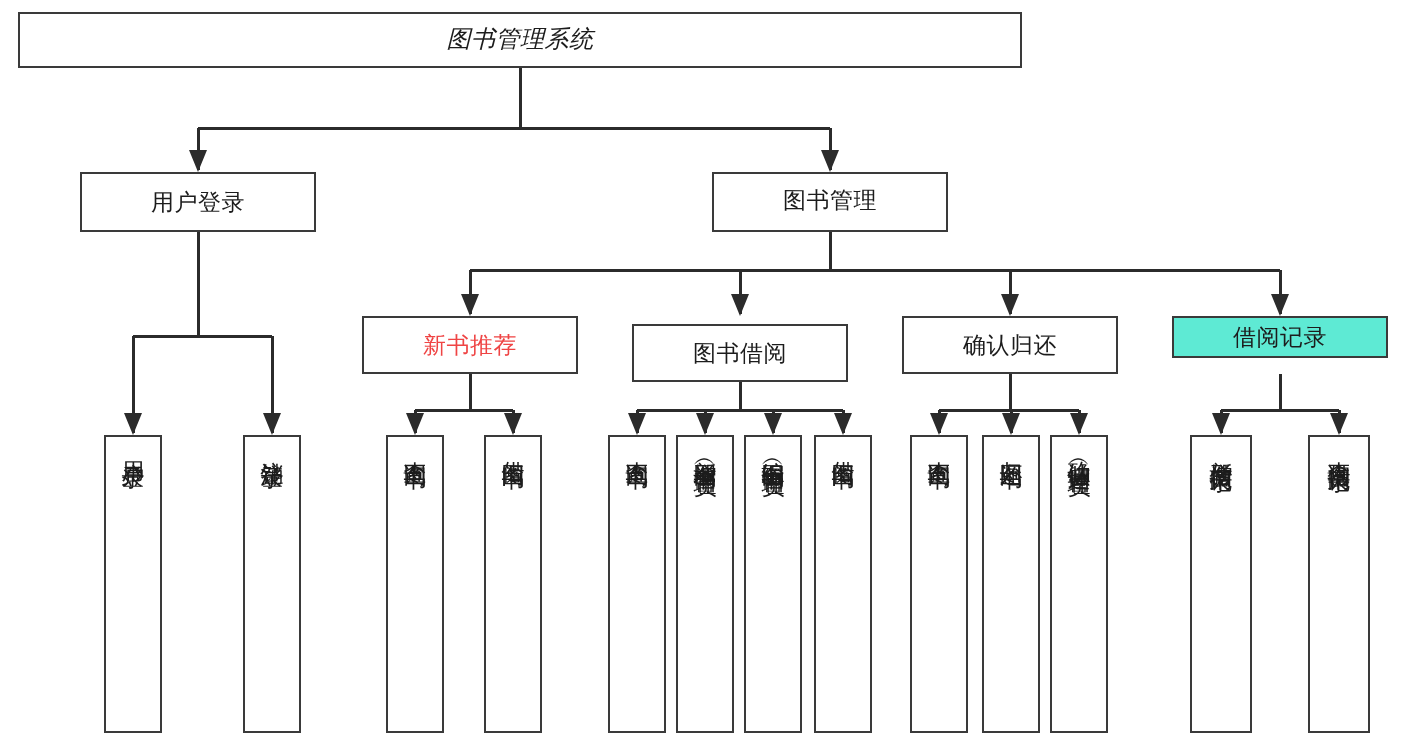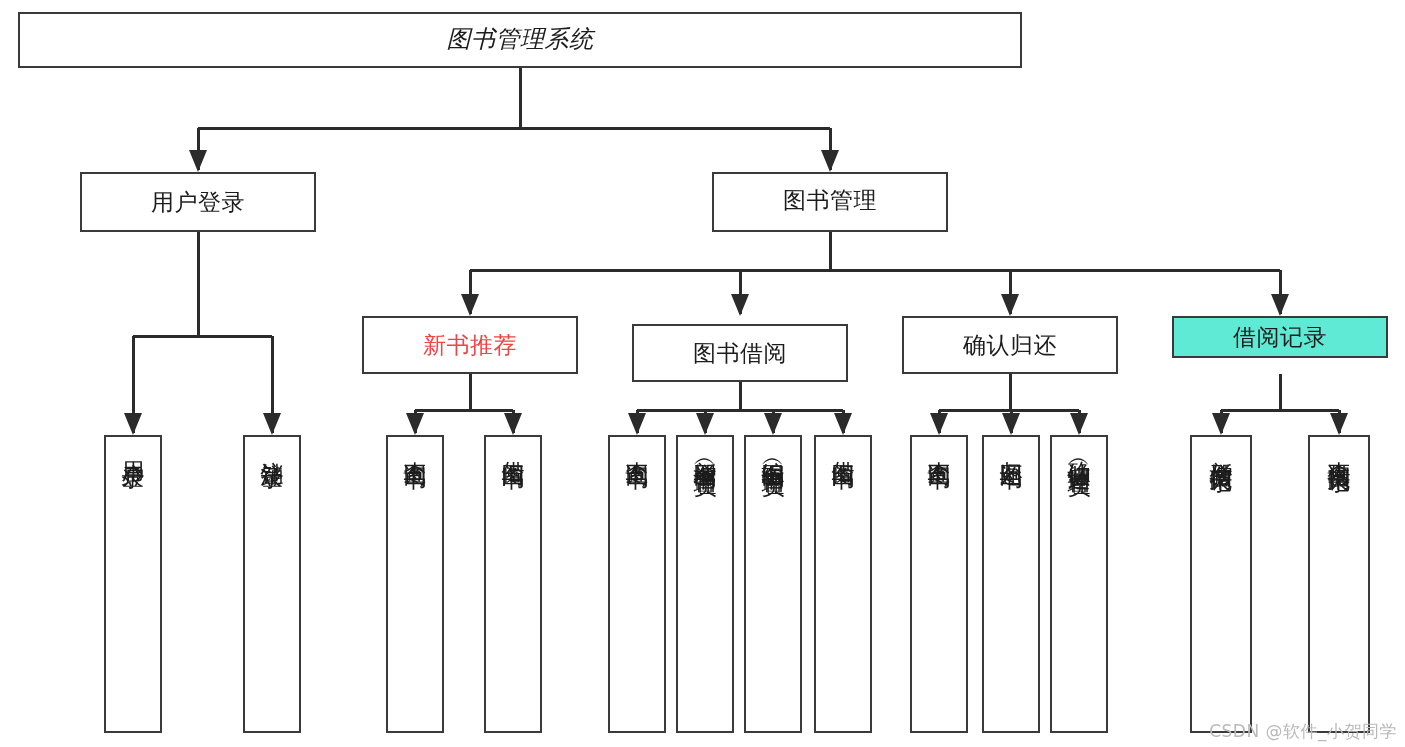--- a/index.html
+++ b/index.html
@@ -192,15 +192,14 @@
         <span class="node-label" style="color: rgb(28, 28, 28);">确认归还（管理员）</span>
       </div>
       <div class="node-box vert" style="left: 1190px; top: 435px; width: 62px; height: 298px; border-color: rgb(58, 58, 58); background: rgb(255, 255, 255);">
         <span class="node-label" style="color: rgb(28, 28, 28);">新增借阅记录</span>
       </div>
       <div class="node-box vert" style="left: 1308px; top: 435px; width: 62px; height: 298px; border-color: rgb(58, 58, 58); background: rgb(255, 255, 255);">
         <span class="node-label" style="color: rgb(28, 28, 28);">查询借阅记录</span>
       </div>
     </div>
 
-  <div id="watermark">CSDN @软件_小贺同学</div>
 
 </div>
 
 </body></html>

